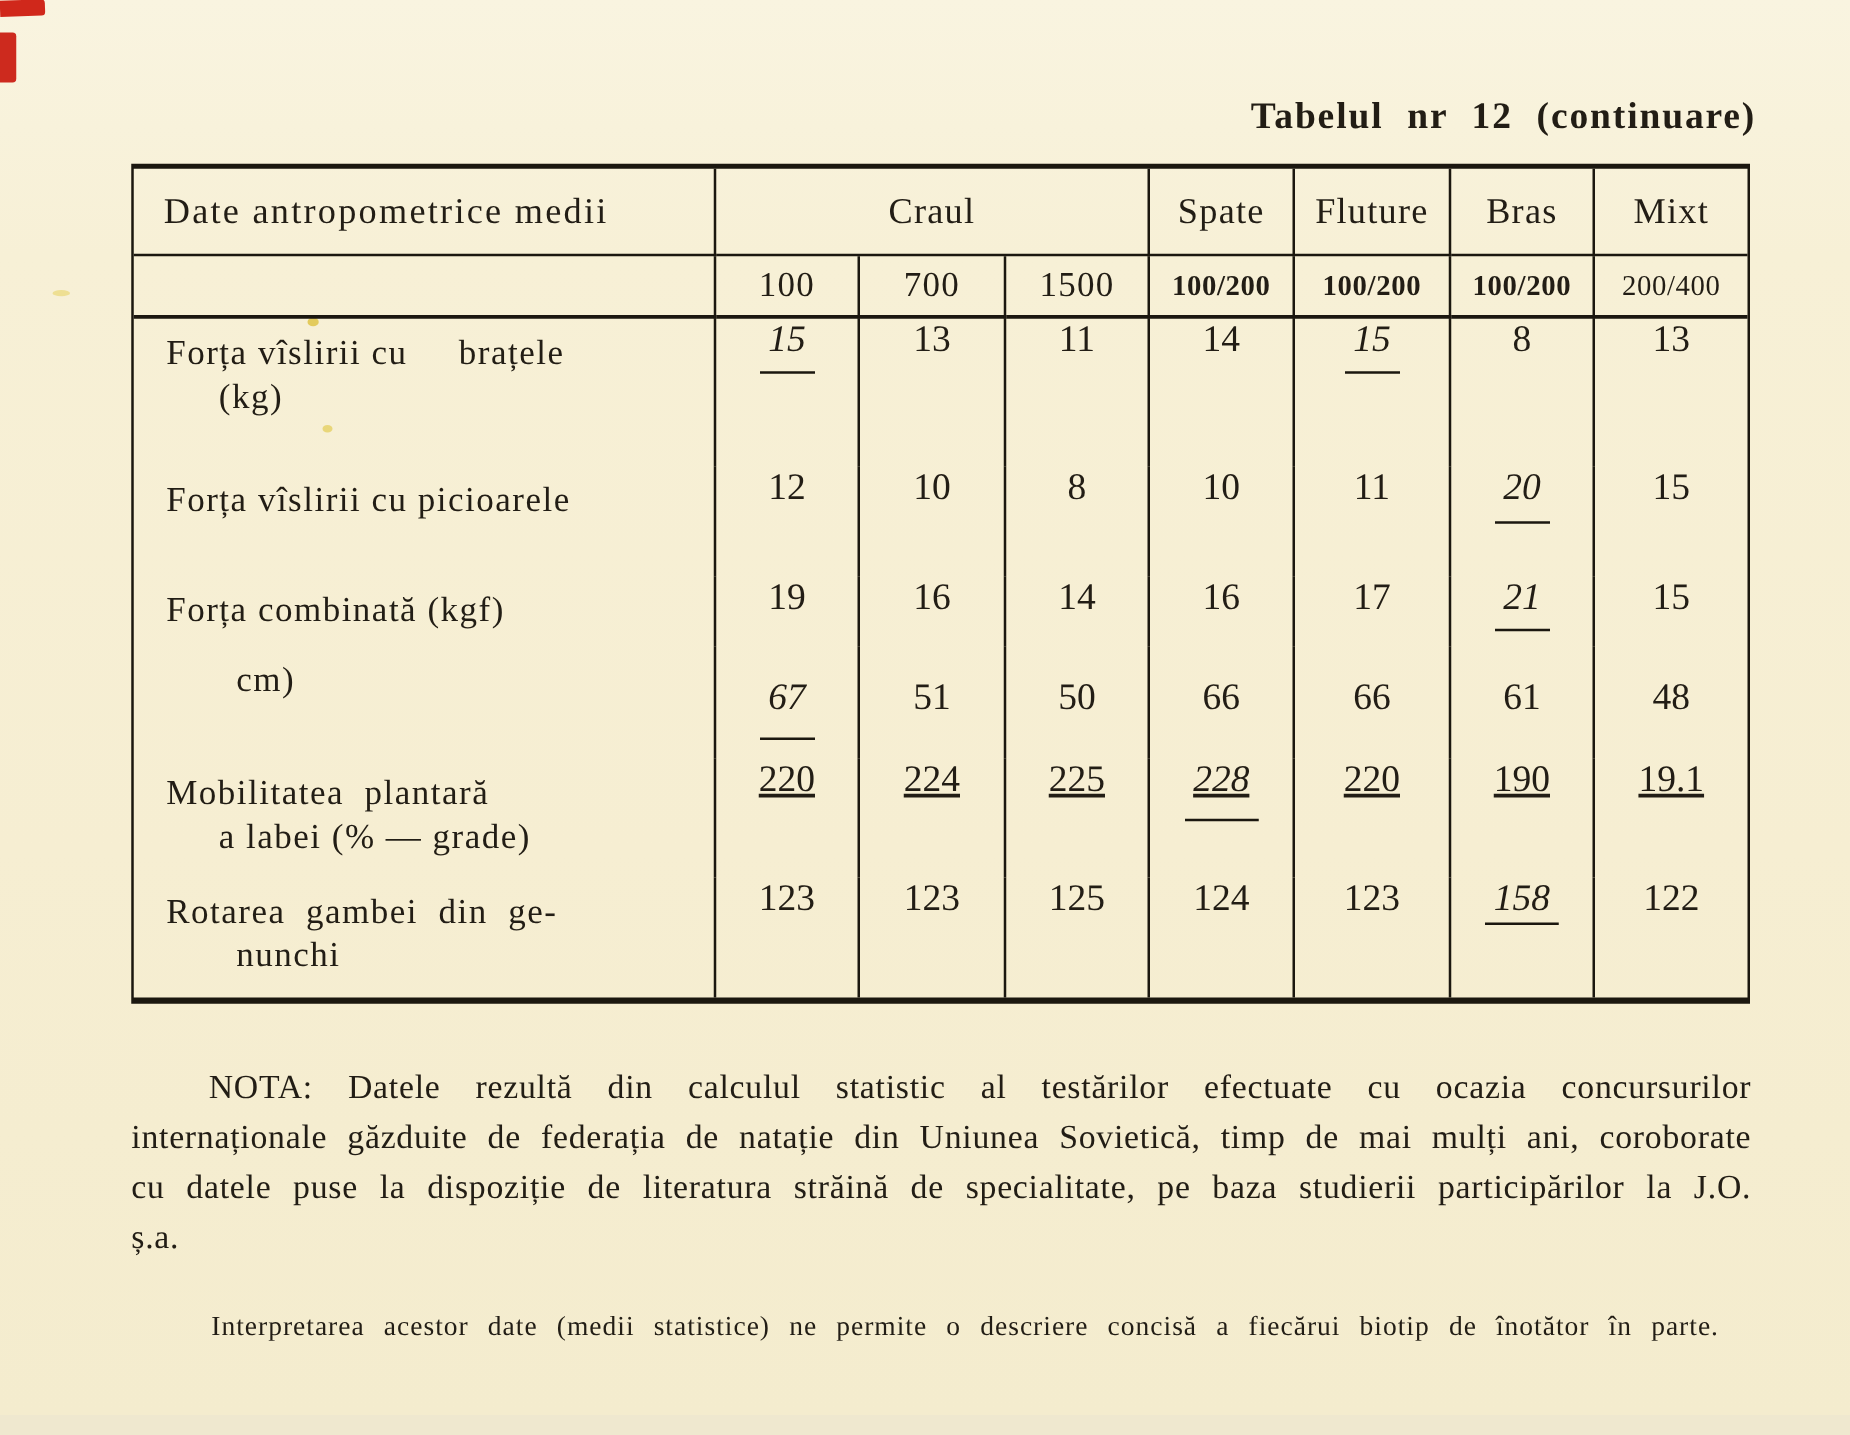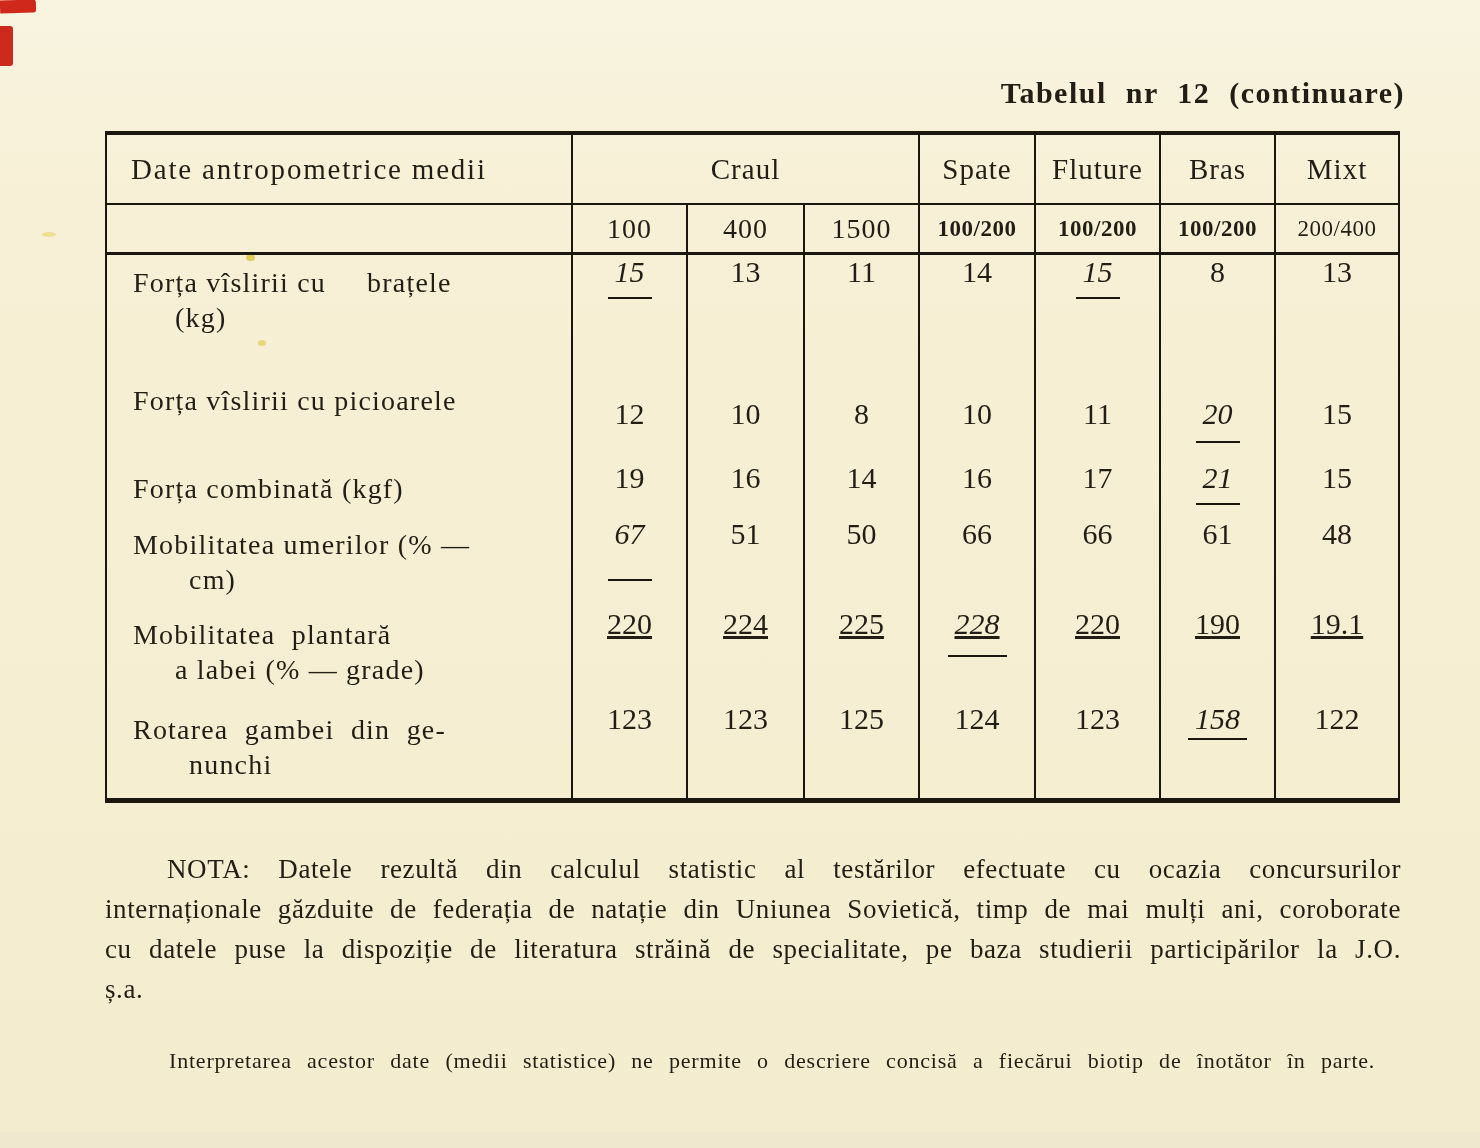--- a/index.html
+++ b/index.html
@@ -51,23 +51,23 @@
   .sh-bold{font-size:23px;font-weight:700;letter-spacing:.5px;}
   .sh-reg{font-size:23px;font-weight:400;letter-spacing:.5px;}
   .lab{padding:10px 6px 0 26px;letter-spacing:1.2px;line-height:35px;font-size:28px;}
   .lab .l1{white-space:pre-wrap;}
   .lab .l2{white-space:pre-wrap;}
   .ind0{padding-left:0;}
   .ind45{padding-left:42px;}
   .ind55{padding-left:56px;}
   .val{display:flex;align-items:flex-start;justify-content:center;font-size:30px;}
   .pv1 .val-s{padding-bottom:8px;}
-  .pv2 .val-s{padding-bottom:10px;margin-top:24px;}
+  .pv2 .val-s{padding-bottom:10px;}
   .pv3 .val-s{padding-bottom:8px;}
-  .pv4 .val-s{padding-bottom:28px;}
+  .pv4 .val-s{padding-bottom:15px;margin-top:24px;}
   .pv5 .val-s{padding-bottom:14px;text-decoration:underline;}
   .pv6 .val-s{}
   .uv{font-style:italic;border-bottom:2px solid #1b170f;padding:0 7px 2px 7px;}
 
   .note{
     position:absolute;left:105px;top:849px;width:1296px;
     font-size:27px;line-height:40px;text-align:justify;
     text-indent:62px;letter-spacing:.6px;word-spacing:7px;
   }
   .para{
@@ -96,21 +96,21 @@
       <div class="cell hA span3">Craul</div>
       <div class="cell hA">Spate</div>
       <div class="cell hA">Fluture</div>
       <div class="cell hA">Bras</div>
       <div class="cell hA last">Mixt</div>
     </div>
 
     <div class="trow">
       <div class="cell hB"></div>
       <div class="cell hB sh-big">100</div>
-      <div class="cell hB sh-big">400</div>
+      <div class="cell hB sh-big">700</div>
       <div class="cell hB sh-big">1500</div>
       <div class="cell hB sh-bold">100/200</div>
       <div class="cell hB sh-bold">100/200</div>
       <div class="cell hB sh-bold">100/200</div>
       <div class="cell hB sh-reg last">200/400</div>
     </div>
 
     <div class="trow pv1">
       <div class="cell lab">
         <div class="l1">Forța vîslirii cu     brațele</div>
@@ -188,21 +188,20 @@
       <div class="cell val">
           <span class="val-s uv">21</span>
         </div>
       <div class="cell val last">
           <span class="val-s">15</span>
         </div>
     </div>
 
     <div class="trow pv4">
       <div class="cell lab">
-        <div class="l1">Mobilitatea umerilor (% —</div>
         <div class="l2 ind55">cm)</div>
       </div>
       <div class="cell val">
           <span class="val-s uv">67</span>
         </div>
       <div class="cell val">
           <span class="val-s">51</span>
         </div>
       <div class="cell val">
           <span class="val-s">50</span>

